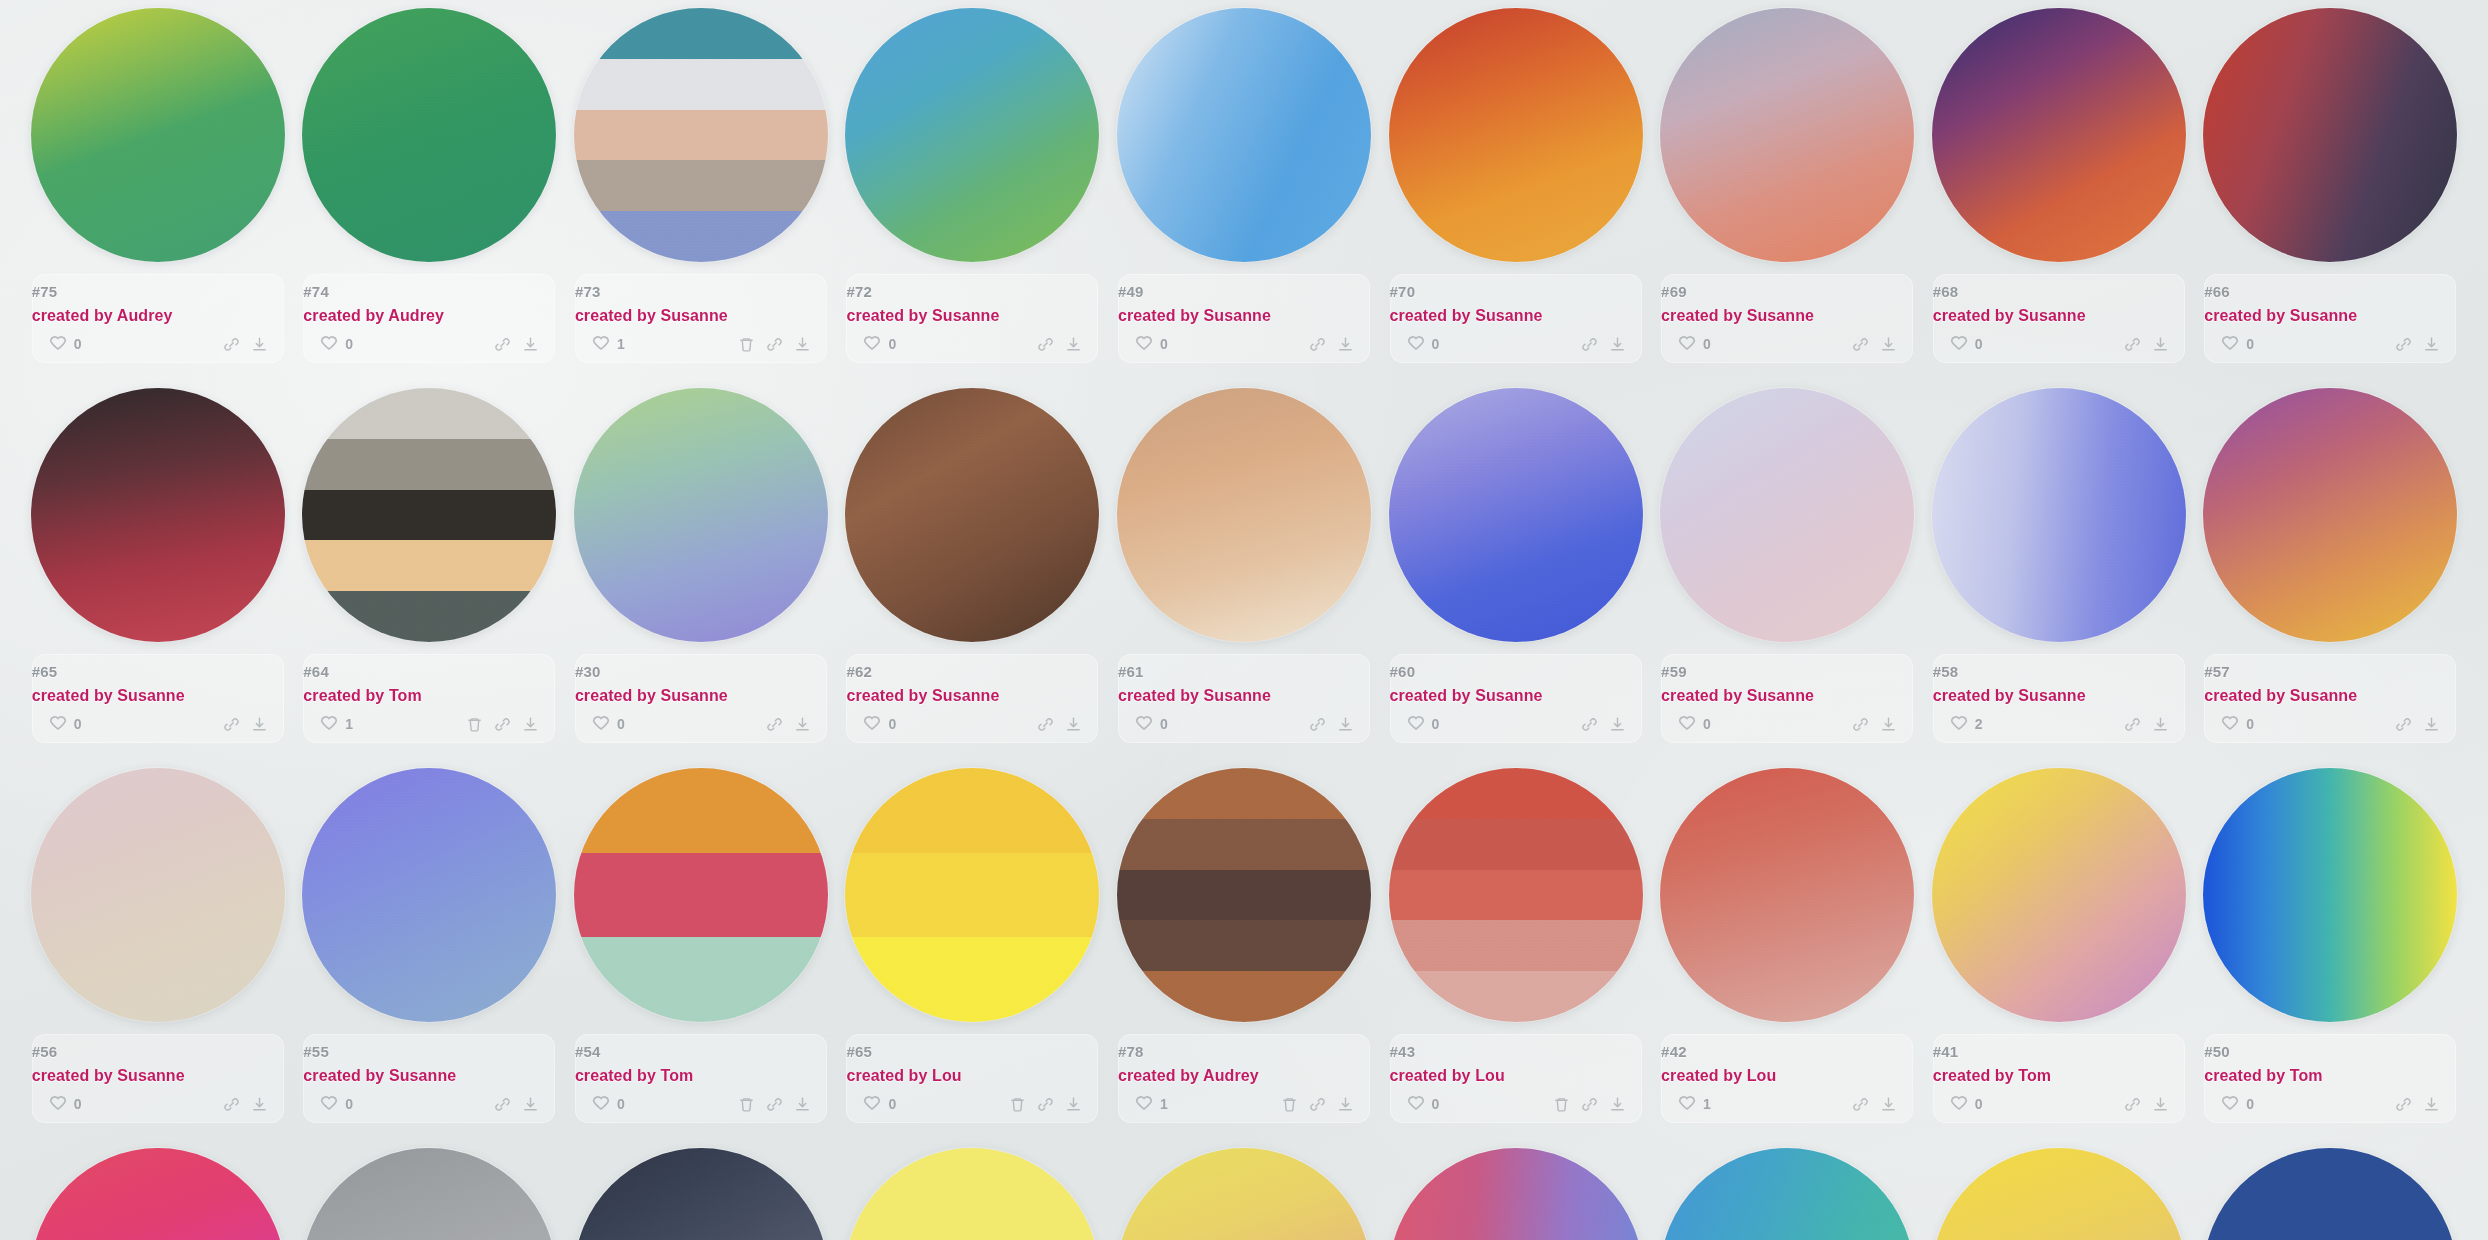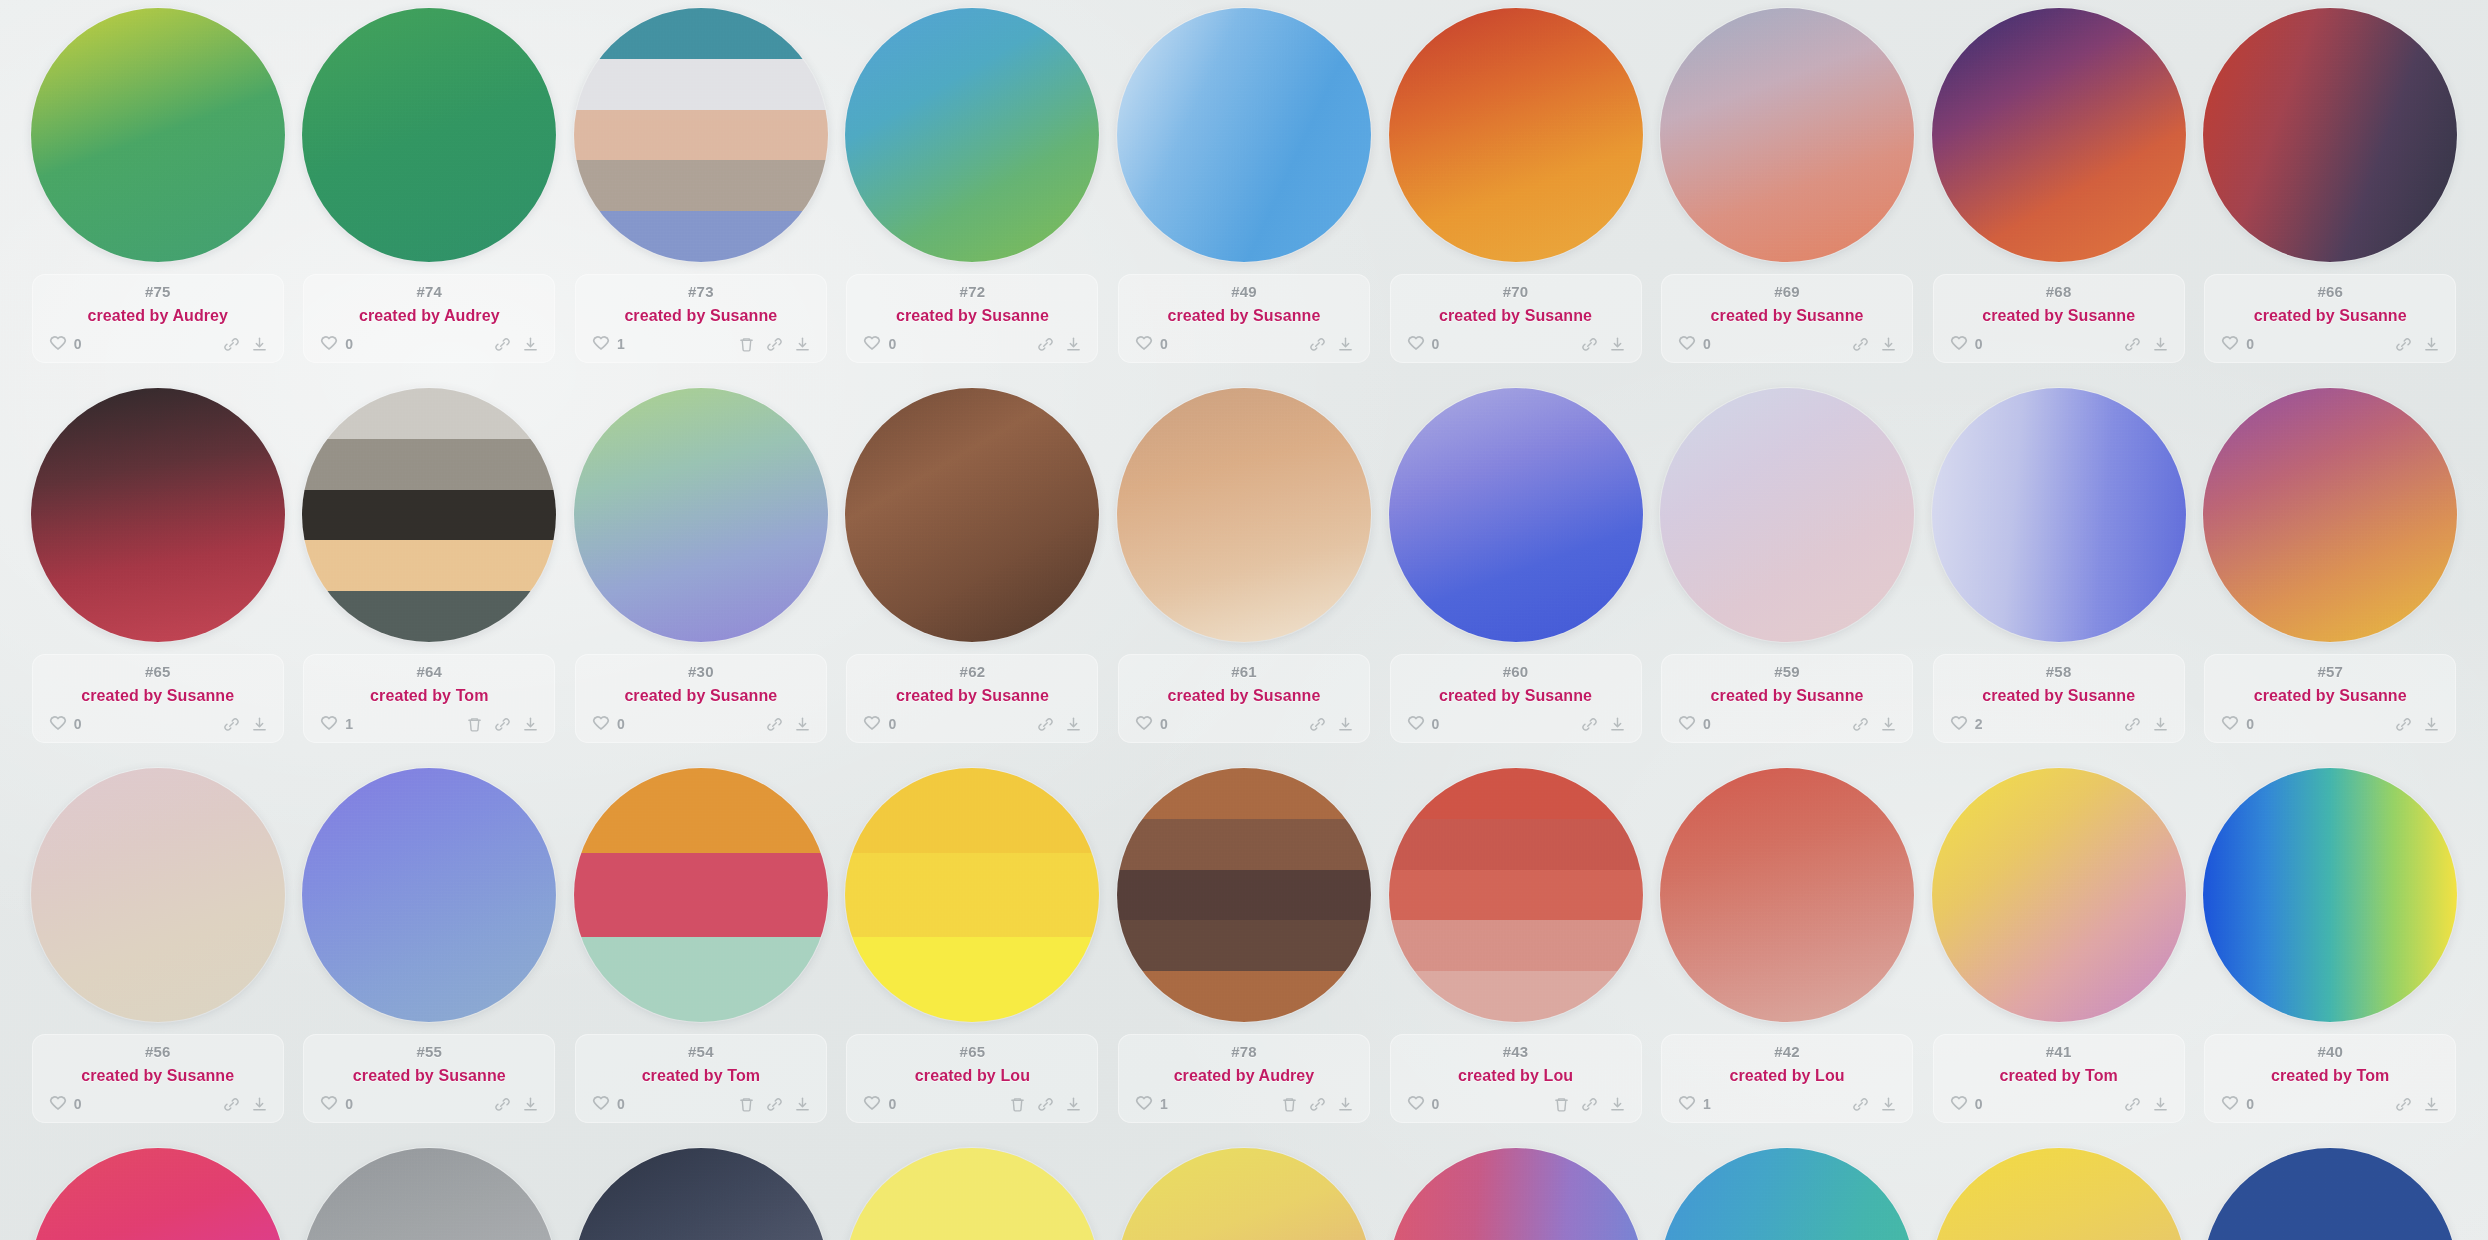--- a/index.html
+++ b/index.html
@@ -69,21 +69,21 @@
 
   .meta {
     margin-top: 12px;
     width: 252px;
     border-radius: 13px;
     background: rgba(255,255,255,0.30);
     box-shadow: inset 0 0 0 1px rgba(255,255,255,0.40);
     padding: 10px 0 9px 0;
     display: flex;
     flex-direction: column;
-    align-items: center;
+    align-items: flex-start;
   }
 
   .meta-id {
     font-size: 15px;
     font-weight: 700;
     color: #8d9398;
     letter-spacing: 0.2px;
     line-height: 1.1;
     text-shadow: 0 1px 0 rgba(255,255,255,0.7);
   }
@@ -1028,21 +1028,21 @@
                 <path d="M4 19.5h16"></path>
               </svg>
             </span>
           </div>
         </div>
       </div>
     </div>
     <div class="card">
       <div class="swatch" style="background: linear-gradient(90deg, rgb(26, 79, 216), rgb(47, 127, 212), rgb(63, 176, 168), rgb(143, 207, 95), rgb(242, 224, 63));"></div>
       <div class="meta">
-        <div class="meta-id">#40</div>
+        <div class="meta-id">#50</div>
         <div class="meta-author">created by Tom</div>
         <div class="actions">
           <div class="like-group">
             <span class="ico">
               <svg width="20" height="20" viewBox="0 0 24 24" fill="none" stroke="#8e9599" stroke-width="2" stroke-linecap="round" stroke-linejoin="round">
                 <path d="M20.8 7.6a5 5 0 0 0-8.8-2.2A5 5 0 0 0 3.2 7.6c0 4.2 5.6 7.6 8.8 10.4 3.2-2.8 8.8-6.2 8.8-10.4z"></path>
               </svg>
             </span>
             <span class="like-count">0</span>
           </div>

